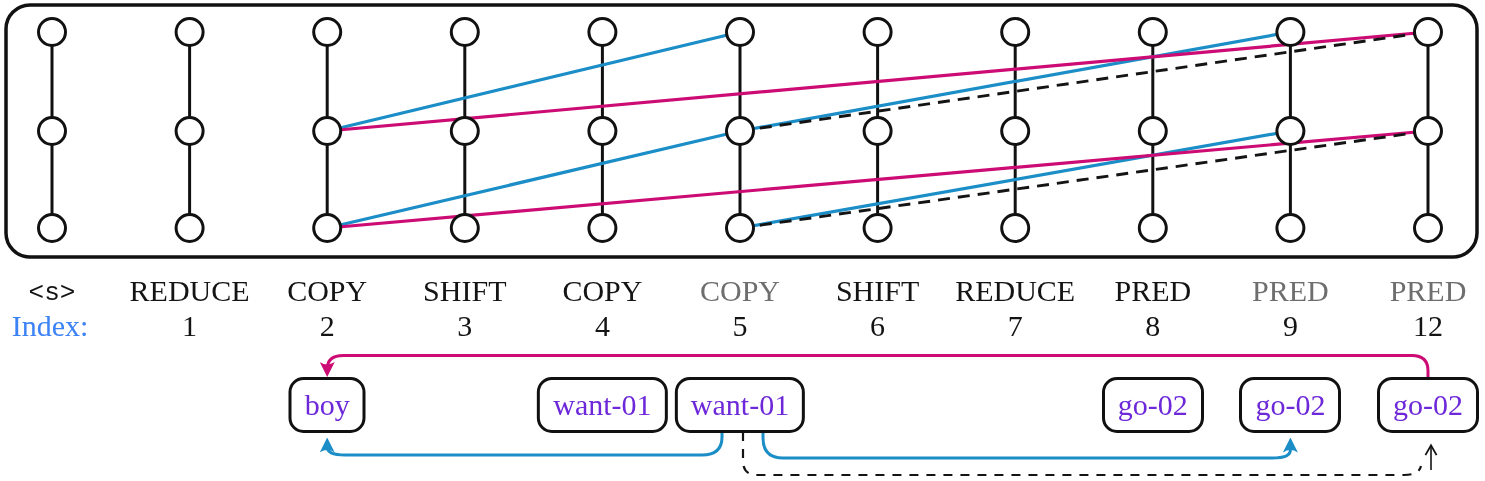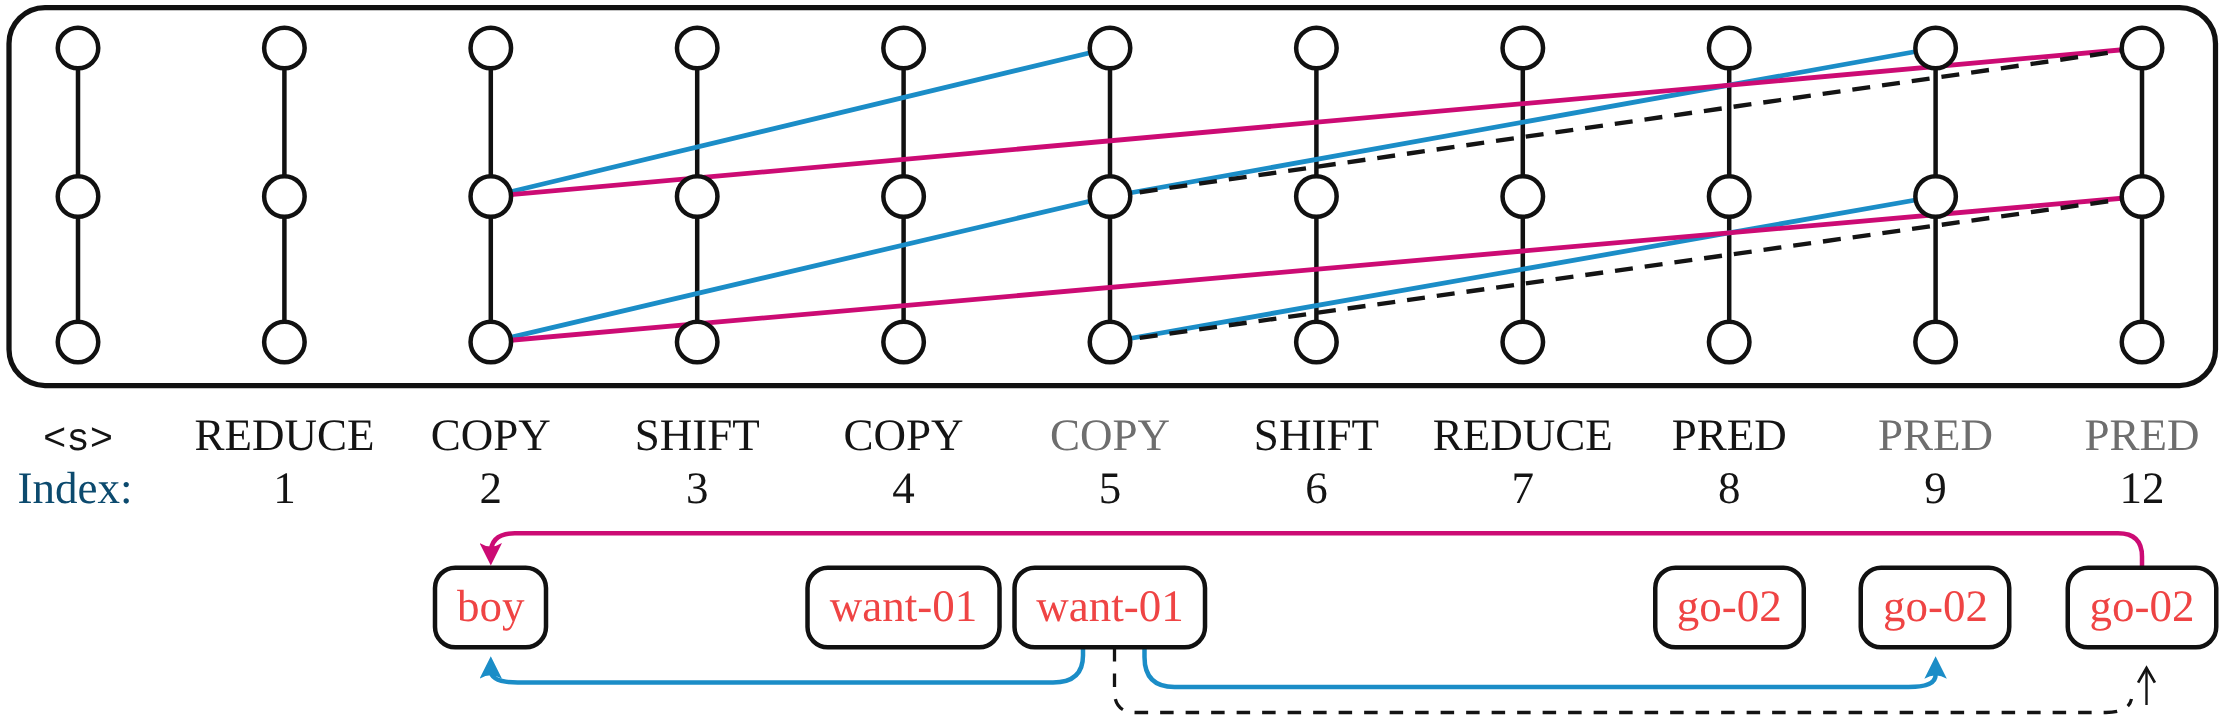--- a/index.html
+++ b/index.html
@@ -4,25 +4,25 @@
 <style>
   html,body{margin:0;padding:0;background:#ffffff;}
   #stage{position:relative;width:1485px;height:481px;background:#ffffff;overflow:hidden;
          font-family:"Liberation Serif",serif;}
   #diagram-svg{position:absolute;left:0;top:0;z-index:1;}
   .lbl{position:absolute;transform:translateX(-50%);z-index:2;font-size:30px;color:#141414;
        white-space:nowrap;line-height:30px;}
   .lbl.muted{color:#6e6e6e;}
   .lbl.mono{font-family:"Liberation Mono","DejaVu Sans Mono",monospace;font-size:26px;line-height:32px;}
   .index-caption{position:absolute;transform:translateX(-50%);z-index:2;font-size:30px;
-       color:#0c4a6e;line-height:30px;white-space:nowrap;}
+       color:#3b82f6;line-height:30px;white-space:nowrap;}
   .node-box{position:absolute;top:377px;transform:translateX(-50%);z-index:2;height:56px;
        box-sizing:border-box;border:3px solid #111111;border-radius:15px;background:#ffffff;
        display:flex;align-items:center;justify-content:center;padding:0 13px;
-       font-size:30px;color:#ef4444;white-space:nowrap;}
+       font-size:30px;color:#6d28d9;white-space:nowrap;}
 </style>
 </head>
 <body>
 
 <div id="stage">
   <svg id="diagram-svg" width="1485" height="481" viewBox="0 0 1485 481">
       <defs>
         <marker id="ah-magenta" viewBox="0 0 10 10" refX="7" refY="5" orient="auto" markerUnits="userSpaceOnUse" markerWidth="15" markerHeight="15">
           <path d="M0,0 L10,5 L0,10 Q3.2,5 0,0 Z" fill="#cc0b74"></path>
         </marker>

